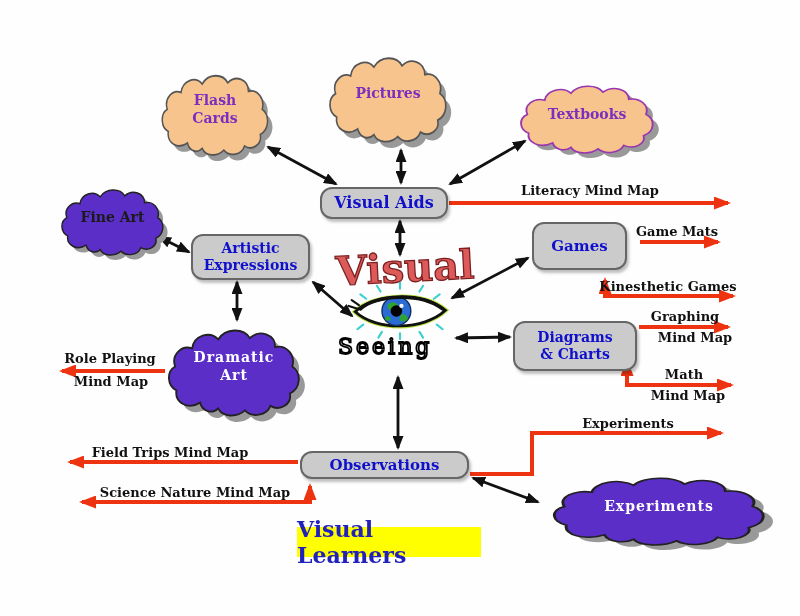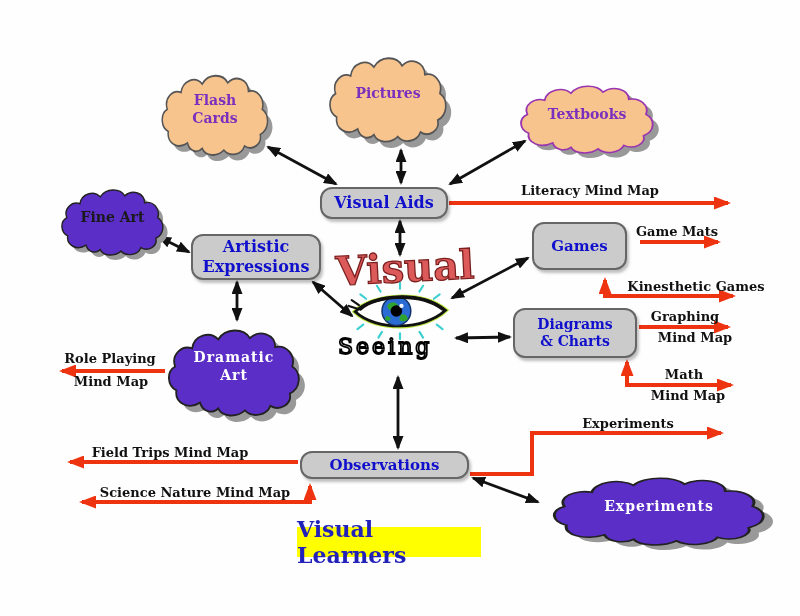--- a/index.html
+++ b/index.html
@@ -163,29 +163,29 @@
     <use href="#cloudPath" class="cloud-shadow" transform="translate(10,10)"></use>
     <use href="#cloudPath" class="main"></use>
   </svg>
   <div class="cloud-label label-white" style="white-space:nowrap;">Experiments</div>
 </div>
 
 <div class="node-box" style="left:320px;top:187px;width:128px;height:32px;font-size:16px;">
   <span>Visual Aids</span>
 </div>
 
-<div class="node-box" style="left:191px;top:234px;width:130px;height:46px;font-size:16px;">
+<div class="node-box" style="left:191px;top:234px;width:119px;height:46px;font-size:14px;">
   <span>Artistic Expressions</span>
 </div>
 
 <div class="node-box" style="left:532px;top:222px;width:95px;height:48px;">
   <span>Games</span>
 </div>
 
-<div class="node-box" style="left:513px;top:308px;width:124px;height:50px;font-size:14px;padding:2px 18px;">
+<div class="node-box" style="left:513px;top:321px;width:124px;height:50px;font-size:14px;padding:2px 18px;">
   <span>Diagrams &amp; Charts</span>
 </div>
 
 <div class="node-box" style="left:300px;top:451px;width:169px;height:28px;">
   <span>Observations</span>
 </div>
 
 <div class="hub-title">Visual</div>
 
 <svg id="eye" viewBox="-10 -8 150 86">
@@ -226,21 +226,21 @@
     <circle cx="67" cy="28" r="3" fill="#FFF" opacity="0.95"></circle>
   </g>
 
   <path d="M10,32 C32,13 92,8 124,32" fill="none" stroke="#111" stroke-width="5" stroke-linecap="round"></path>
 </svg>
 
 <div class="hub-subtitle">Seeing</div>
 
 <div class="arrow-label" style="left:505px;top:184px;width:170px;">Literacy Mind Map</div>
 <div class="arrow-label" style="left:617px;top:225px;width:120px;">Game Mats</div>
-<div class="arrow-label" style="left:598px;top:280px;width:140px;margin-left:28px;">Kinesthetic Games</div>
+<div class="arrow-label" style="left:598px;top:280px;width:140px;">Kinesthetic Games</div>
 <div class="arrow-label" style="left:635px;top:310px;width:100px;">Graphing</div>
 <div class="arrow-label" style="left:640px;top:331px;width:110px;">Mind Map</div>
 <div class="arrow-label" style="left:634px;top:368px;width:100px;">Math</div>
 <div class="arrow-label" style="left:633px;top:389px;width:110px;">Mind Map</div>
 <div class="arrow-label" style="left:60px;top:352px;width:100px;">Role Playing</div>
 <div class="arrow-label" style="left:61px;top:375px;width:100px;">Mind Map</div>
 <div class="arrow-label" style="left:80px;top:446px;width:180px;">Field Trips Mind Map</div>
 <div class="arrow-label" style="left:95px;top:486px;width:200px;">Science Nature Mind Map</div>
 <div class="arrow-label" style="left:558px;top:417px;width:140px;">Experiments</div>
 

